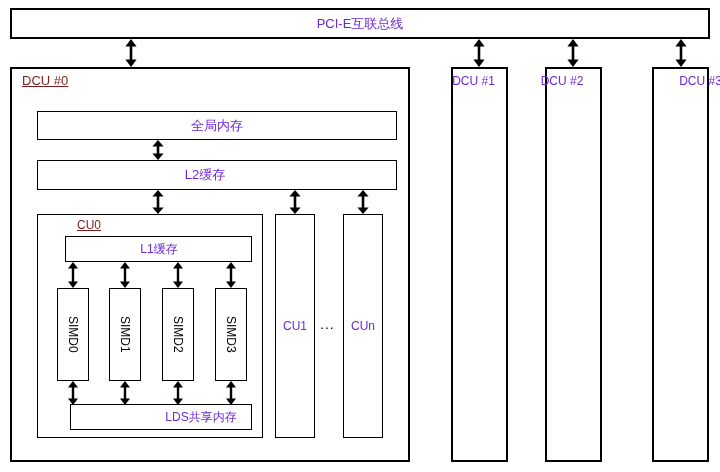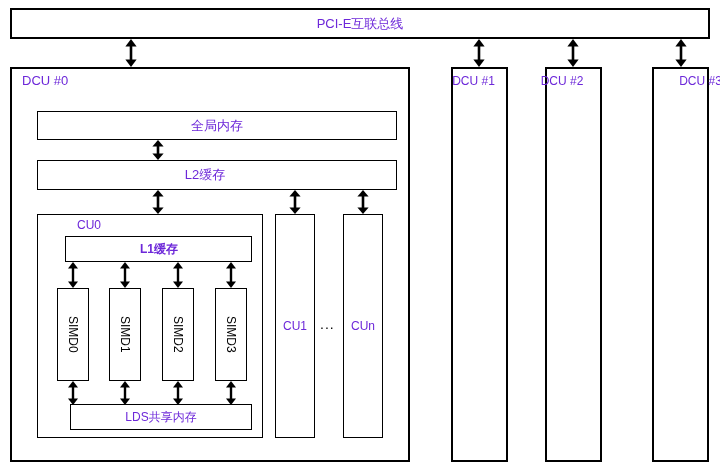--- a/index.html
+++ b/index.html
@@ -28,22 +28,23 @@
     position: absolute;
     display: flex;
     align-items: center;
     justify-content: center;
     text-align: center;
     color: #6d28d9;
     white-space: nowrap;
   }
   .label-tl {
     position: absolute;
-    color: #6d28d9;
+    color: #7f1d1d;
     white-space: nowrap;
+    text-decoration: underline;
   }
   .vert-label {
     position: absolute;
     display: flex;
     align-items: center;
     justify-content: center;
     color: #000000;
     white-space: nowrap;
     writing-mode: vertical-rl;
     text-orientation: mixed;
@@ -134,21 +135,21 @@
       <line x1="8" y1="4" x2="8" y2="20" stroke="#000" stroke-width="2.6"></line>
       <polygon points="8,0 2.4,6.5 13.6,6.5" fill="#000"></polygon>
       <polygon points="8,24 2.4,17.5 13.6,17.5" fill="#000"></polygon>
     </svg>
   </div>
 
   <div class="box thin" style="left:37px; top:214px; width:226px; height:224px;"></div>
   <div class="label-tl" style="left:44px; top:218px; font-size:12px;margin-left:33px;">CU0</div>
 
   <div class="box thin" style="left:65px; top:236px; width:187px; height:26px;"></div>
-  <div class="label-center" style="left:65px; top:236px; width:188px; height:26px; font-size:12px;font-weight:bold;">L1缓存</div>
+  <div class="label-center" style="left:65px; top:236px; width:188px; height:26px; font-size:12px;">L1缓存</div>
 
   <div class="arrow" style="left:66px; top:262px; width:14px; height:26px;">
     <svg width="14" height="26" viewBox="0 0 14 26">
       <line x1="7" y1="4" x2="7" y2="22" stroke="#000" stroke-width="2.4"></line>
       <polygon points="7,0 2,6.5 12,6.5" fill="#000"></polygon>
       <polygon points="7,26 2,19.5 12,19.5" fill="#000"></polygon>
     </svg>
   </div>
   <div class="arrow" style="left:118px; top:262px; width:14px; height:26px;">
     <svg width="14" height="26" viewBox="0 0 14 26">
@@ -207,21 +208,21 @@
   </div>
   <div class="arrow" style="left:224px; top:381px; width:14px; height:24px;">
     <svg width="14" height="24" viewBox="0 0 14 24">
       <line x1="7" y1="4" x2="7" y2="20" stroke="#000" stroke-width="2.4"></line>
       <polygon points="7,0 2,6.5 12,6.5" fill="#000"></polygon>
       <polygon points="7,24 2,17.5 12,17.5" fill="#000"></polygon>
     </svg>
   </div>
 
   <div class="box thin" style="left:70px; top:404px; width:182px; height:26px;"></div>
-  <div class="label-center" style="left:70px; top:404px; width:182px; height:26px; font-size:12px;">LDS共享内存</div>
+  <div class="label-center" style="left:70px; top:404px; width:182px; height:26px; font-size:12px;padding-left:40px;">LDS共享内存</div>
 
   <div class="box thin" style="left:275px; top:214px; width:40px; height:224px;"></div>
   <div class="label-center" style="left:275px; top:214px; width:40px; height:224px; font-size:12px;">CU1</div>
 
   <div class="ellipsis" style="left:320px; top:316px; font-size:14px;">...</div>
 
   <div class="box thin" style="left:343px; top:214px; width:40px; height:224px;"></div>
   <div class="label-center" style="left:343px; top:214px; width:40px; height:224px; font-size:12px;">CUn</div>
 
   <div class="box" style="left:451px; top:67px; width:57px; height:395px;"></div>

